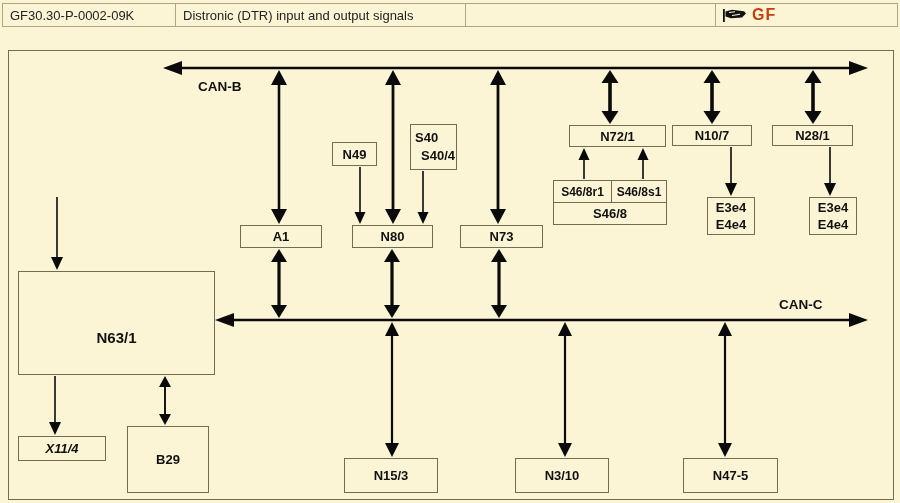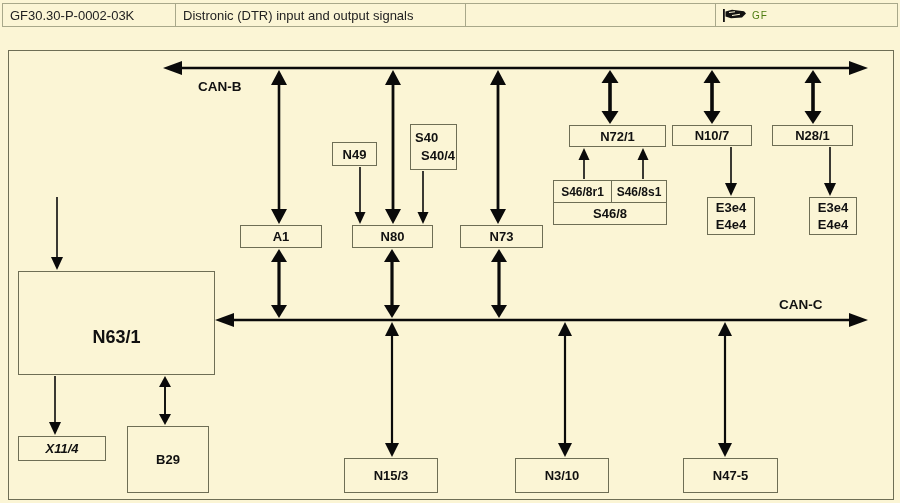--- a/index.html
+++ b/index.html
@@ -31,21 +31,21 @@
     display:flex;align-items:center;
     padding-left:7px;font-size:13px;color:#222;
     white-space:nowrap;overflow:hidden;
   }
   .hcell:last-child{border-right:none;}
   .c1{width:173px;}
   .c2{width:290px;}
   .c3{width:250px;}
   .c4{flex:1;}
   .logo-wrap{display:flex;align-items:center;gap:5px;}
-  .logo-txt{font-weight:normal;font-size:10px;letter-spacing:1px;color:#4d7c0f;}
+  .logo-txt{font-weight:bold;font-size:16px;letter-spacing:1px;color:#c2410c;}
 
   
   .frame{
     position:absolute;left:8px;top:50px;width:886px;height:450px;
     border:1px solid var(--box-border);
     background:var(--bg);
   }
   svg.arrows{position:absolute;left:0;top:0;width:900px;height:503px;pointer-events:none;}
 
   
@@ -67,21 +67,21 @@
     position:absolute;font-weight:bold;font-size:13.5px;color:#111;white-space:nowrap;
   }
 </style>
 </head>
 <body>
 
 <div class="page">
 
   <div class="header">
     <div class="hcell c1">
-      <span>GF30.30-P-0002-03K</span>
+      <span>GF30.30-P-0002-09K</span>
     </div>
     <div class="hcell c2">
       <span>Distronic (DTR) input and output signals</span>
     </div>
     <div class="hcell c3"></div>
     <div class="hcell c4">
       <span class="logo-wrap">
         <svg width="24" height="13" viewBox="0 0 24 13">
           <rect x="0" y="0" width="1.8" height="13" fill="#111"></rect>
           <path d="M2.5,2.5 L9,0.8 L21,2.2 L23,4.5 L19,8.5 L8,9.2 L2.5,7.5 Z" fill="#111"></path>
@@ -209,21 +209,21 @@
   <div class="node two-line" style="left:707px;top:197px;width:48px;height:38px;">
     <span>E3e4</span>
     <span>E4e4</span>
   </div>
 
   <div class="node two-line" style="left:809px;top:197px;width:48px;height:38px;">
     <span>E3e4</span>
     <span>E4e4</span>
   </div>
 
-  <div class="node big" style="left:18px;top:271px;width:197px;height:104px;font-size:18px;">
+  <div class="node big" style="left:18px;top:271px;width:197px;height:104px;font-size:15px;">
     <span>N63/1</span>
   </div>
 
   <div class="node" style="left:18px;top:436px;width:88px;height:25px;font-style:italic;">
     <span>X11/4</span>
   </div>
 
   <div class="node" style="left:127px;top:426px;width:82px;height:67px;">
     <span>B29</span>
   </div>

